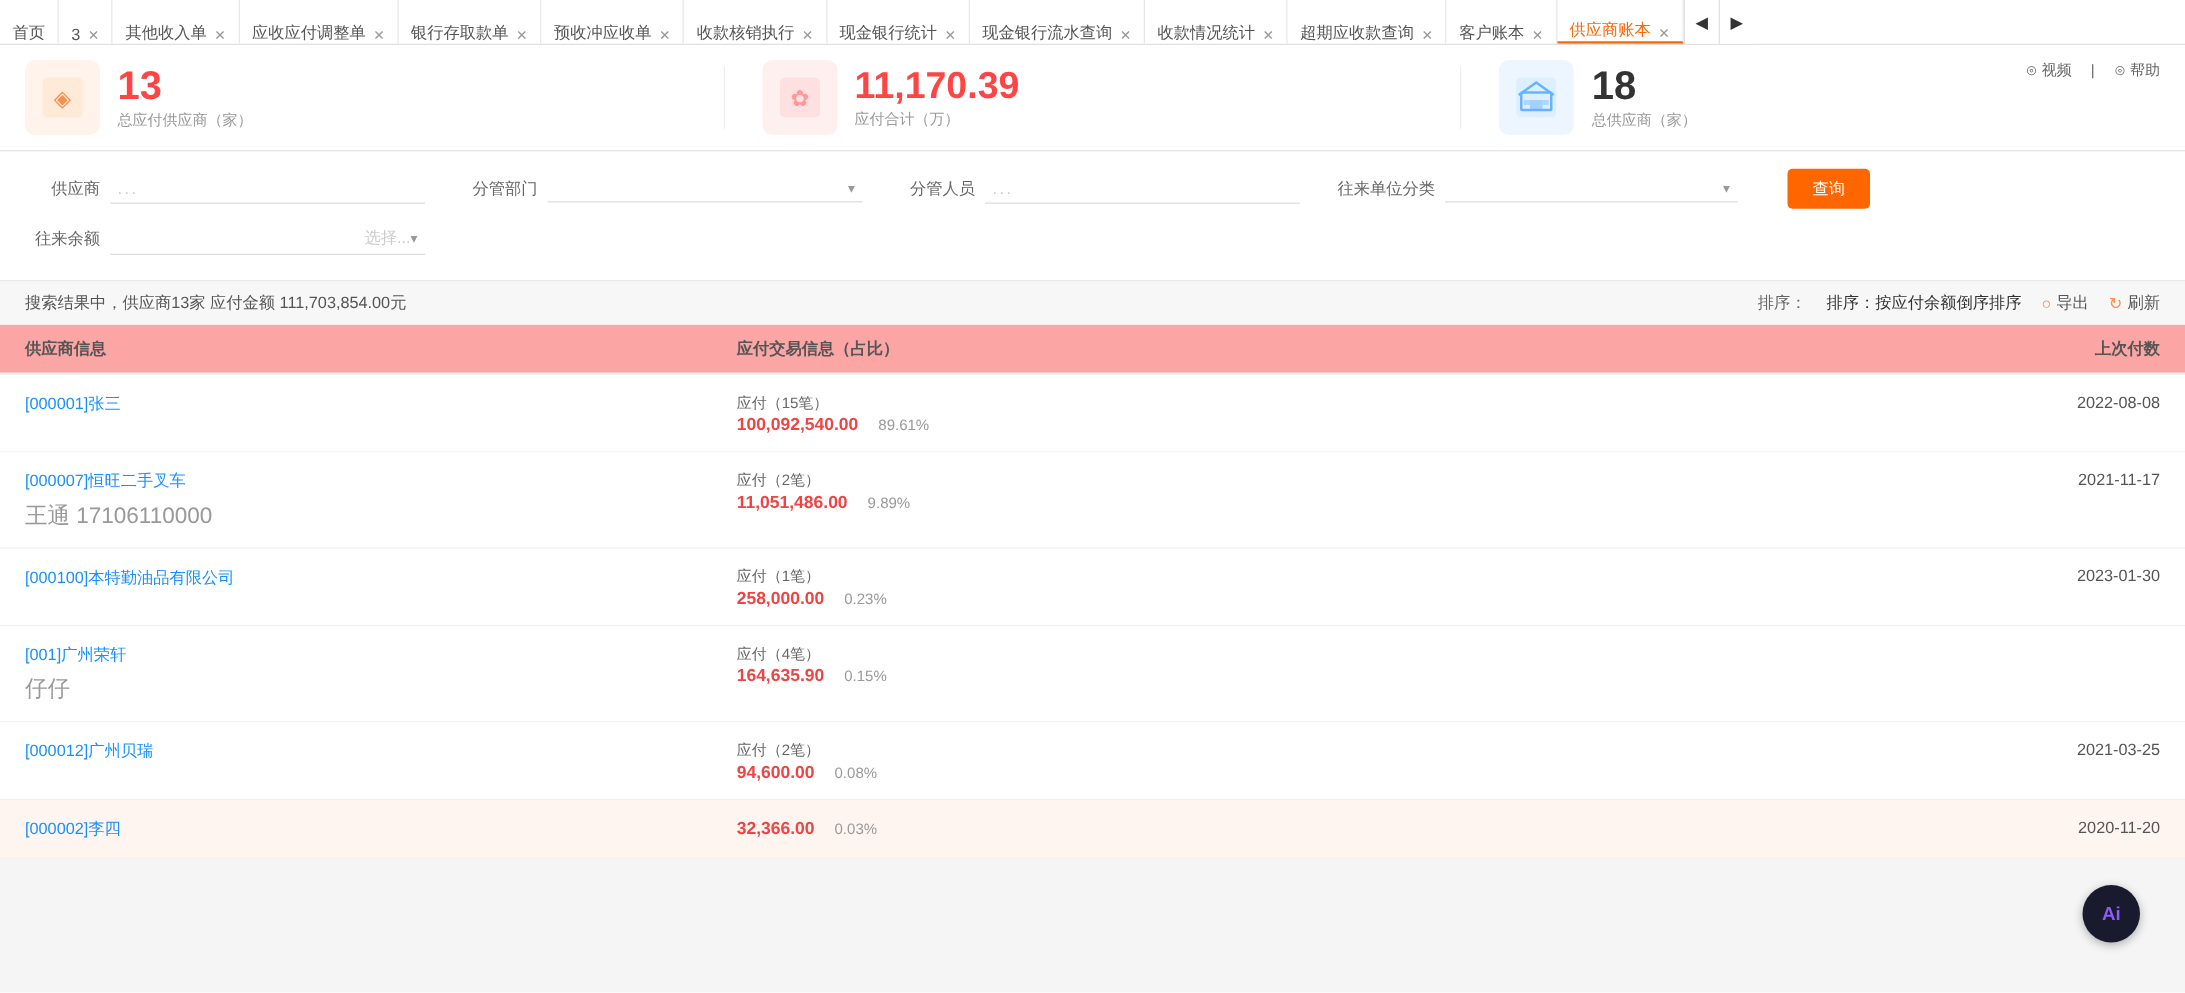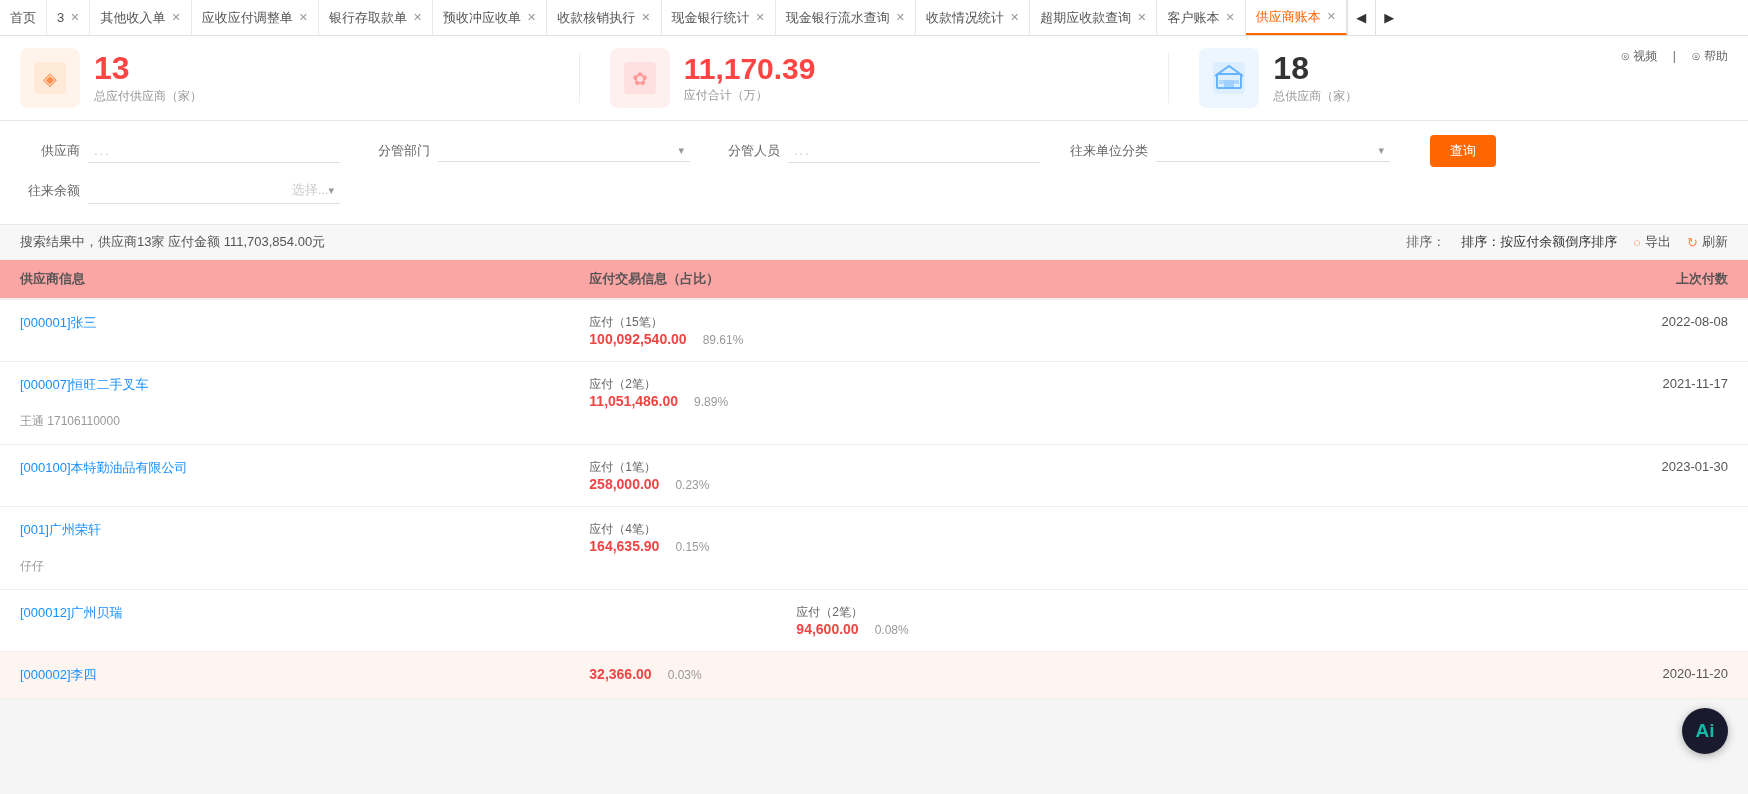--- a/index.html
+++ b/index.html
@@ -4,21 +4,21 @@
   <style>
     * { box-sizing: border-box; margin: 0; padding: 0; }
     body { font-family: "Microsoft YaHei", "PingFang SC", sans-serif; font-size: 13px; background: #f5f5f5; color: #333; overflow-x: hidden; }
 
     
     .top-nav {
       display: flex; align-items: center; background: #fff;
       border-bottom: 1px solid #e0e0e0; height: 36px; overflow: hidden;
     }
     .top-nav-item {
-      display: flex; align-items: center; padding: 0 10px; height: 100%;
+      display: flex; align-items: flex-end; padding: 0 10px; height: 100%;
       border-right: 1px solid #e8e8e8; white-space: nowrap; cursor: pointer;
       font-size: 13px; color: #555; flex-shrink: 0;
     }
     .top-nav-item.active { color: #ff6600; border-bottom: 2px solid #ff6600; }
     .top-nav-item .close-icon { margin-left: 6px; font-size: 11px; color: #999; }
     .nav-arrow { width: 28px; height: 36px; display: flex; align-items: center; justify-content: center; cursor: pointer; background: #fff; border-left: 1px solid #e0e0e0; }
 
     
     .header-section {
       background: #fff; display: flex; align-items: center; padding: 12px 20px;
@@ -82,21 +82,21 @@
     .col-transaction { flex: 3; }
     .col-last-pay { flex: 2; text-align: right; }
 
     .table-row {
       display: flex; padding: 14px 20px; border-bottom: 1px solid #f0f0f0;
       align-items: flex-start; background: #fff;
     }
     .table-row.highlighted { background: #fff5f0; }
 
     .supplier-name { color: #1890ff; cursor: pointer; font-size: 13px; text-decoration: none; text-align: center; }
-    .supplier-sub { font-size: 12px; color: #999; margin-top: 19px; }
+    .supplier-sub { font-size: 18px; color: #999; margin-top: 6px; }
 
     .tx-label { font-size: 12px; color: #666; }
     .tx-amount { font-size: 14px; color: #ef4444; font-weight: bold; cursor: pointer; }
     .tx-percent { font-size: 12px; color: #999; margin-left: 16px; }
     .tx-row { display: flex; align-items: baseline; gap: 0; }
 
     .last-pay-date { font-size: 13px; color: #555; }
 
     
     ::-webkit-scrollbar { width: 6px; }
@@ -362,31 +362,34 @@
     <div class="col-supplier">
       <div><a class="supplier-name">[000012]广州贝瑞</a></div>
     </div>
     <div class="col-transaction">
       <div class="tx-label">应付（2笔）</div>
       <div class="tx-row">
         <span class="tx-amount">94,600.00</span>
         <span class="tx-percent">0.08%</span>
       </div>
     </div>
+    <div class="col-last-pay">
+      <span class="last-pay-date">2021-03-25</span>
+    </div>
   </div>
 
   <div class="table-row highlighted">
     <div class="col-supplier">
       <div><a class="supplier-name">[000002]李四</a></div>
     </div>
     <div class="col-transaction">
       <div class="tx-row">
         <span class="tx-amount">32,366.00</span>
         <span class="tx-percent">0.03%</span>
       </div>
     </div>
     <div class="col-last-pay">
       <span class="last-pay-date">2020-11-20</span>
     </div>
   </div>
 </div>
 
-<div style="position:fixed; right:20px; bottom:40px; background:#1a1a2e; color:#14b8a6; border-radius:50%; width:46px; height:46px; display:flex; align-items:center; justify-content:center; font-size:19px; font-weight:bold; cursor:pointer; box-shadow: 0 2px 8px rgba(0,0,0,0.3);">Ai</div>
+<div style="position:fixed; right:36px; bottom:40px; background:#1a1a2e; color:#8b5cf6; border-radius:50%; width:46px; height:46px; display:flex; align-items:center; justify-content:center; font-size:15px; font-weight:bold; cursor:pointer; box-shadow: 0 2px 8px rgba(0,0,0,0.3);">Ai</div>
 
 </body></html>

